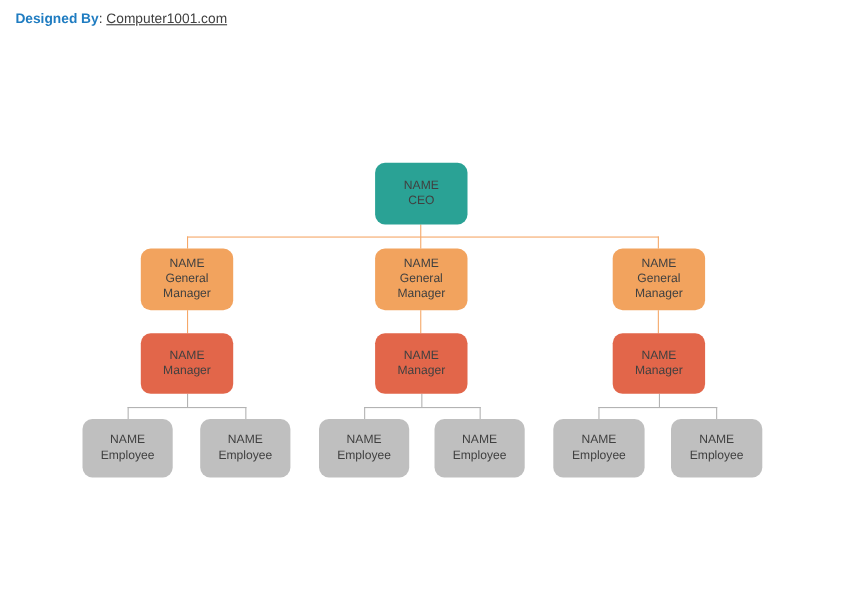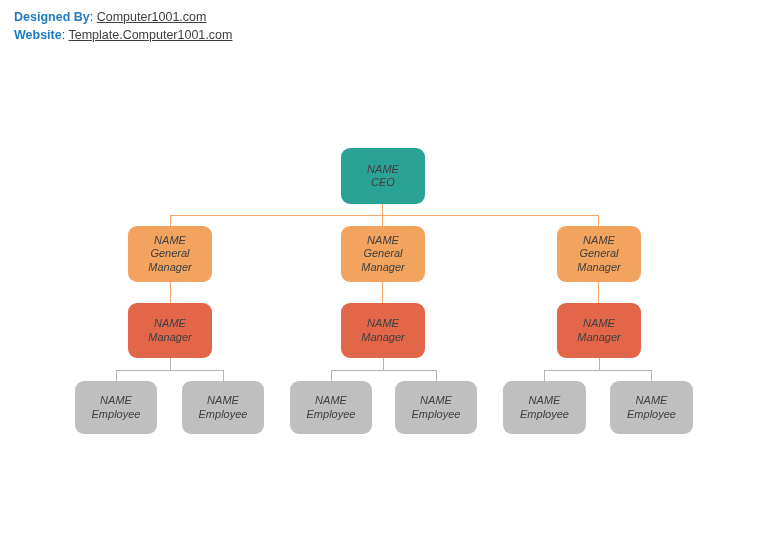--- a/index.html
+++ b/index.html
@@ -13,40 +13,36 @@
   .hdr-row { display: block; }
   .hdr-label { color: var(--label-blue); font-weight: 700; }
   .hdr-sep { color: var(--text-dark); font-weight: 400; }
   .hdr-value { color: var(--text-dark); font-weight: 400; text-decoration: underline; }
 
   .node {
     position: absolute; border-radius: 9px;
     display: flex; flex-direction: column; align-items: center; justify-content: center;
     text-align: center; font-size: 11px; line-height: 13.5px;
     color: var(--node-text);
-    font-style: italic;
   }
   .ceo { background: var(--teal); }
   .gm  { background: var(--orange); }
   .mgr { background: var(--red); }
   .emp { background: var(--gray); }
 
   .cline { position: absolute; }
   .lo { background: var(--conn-orange); }
   .lg { background: var(--conn-gray); }
 </style>
 </head>
 <body>
 
 <div class="header">
   <span class="hdr-row">
     <span class="hdr-label">Designed By</span><span class="hdr-sep">: </span><span class="hdr-value">Computer1001.com</span>
-  </span>
-  <span class="hdr-row">
-    <span class="hdr-label">Website</span><span class="hdr-sep">: </span><span class="hdr-value">Template.Computer1001.com</span>
   </span>
 </div>
 
 <div class="cline lo" style="left:382px;top:204px;width:1px;height:22px;"></div>
 <div class="cline lo" style="left:170px;top:215px;width:429px;height:1px;"></div>
 <div class="cline lo" style="left:170px;top:215px;width:1px;height:11px;"></div>
 <div class="cline lo" style="left:598px;top:215px;width:1px;height:11px;"></div>
 
 <div class="cline lo" style="left:170px;top:282px;width:1px;height:21px;"></div>
 <div class="cline lo" style="left:382px;top:282px;width:1px;height:21px;"></div>

